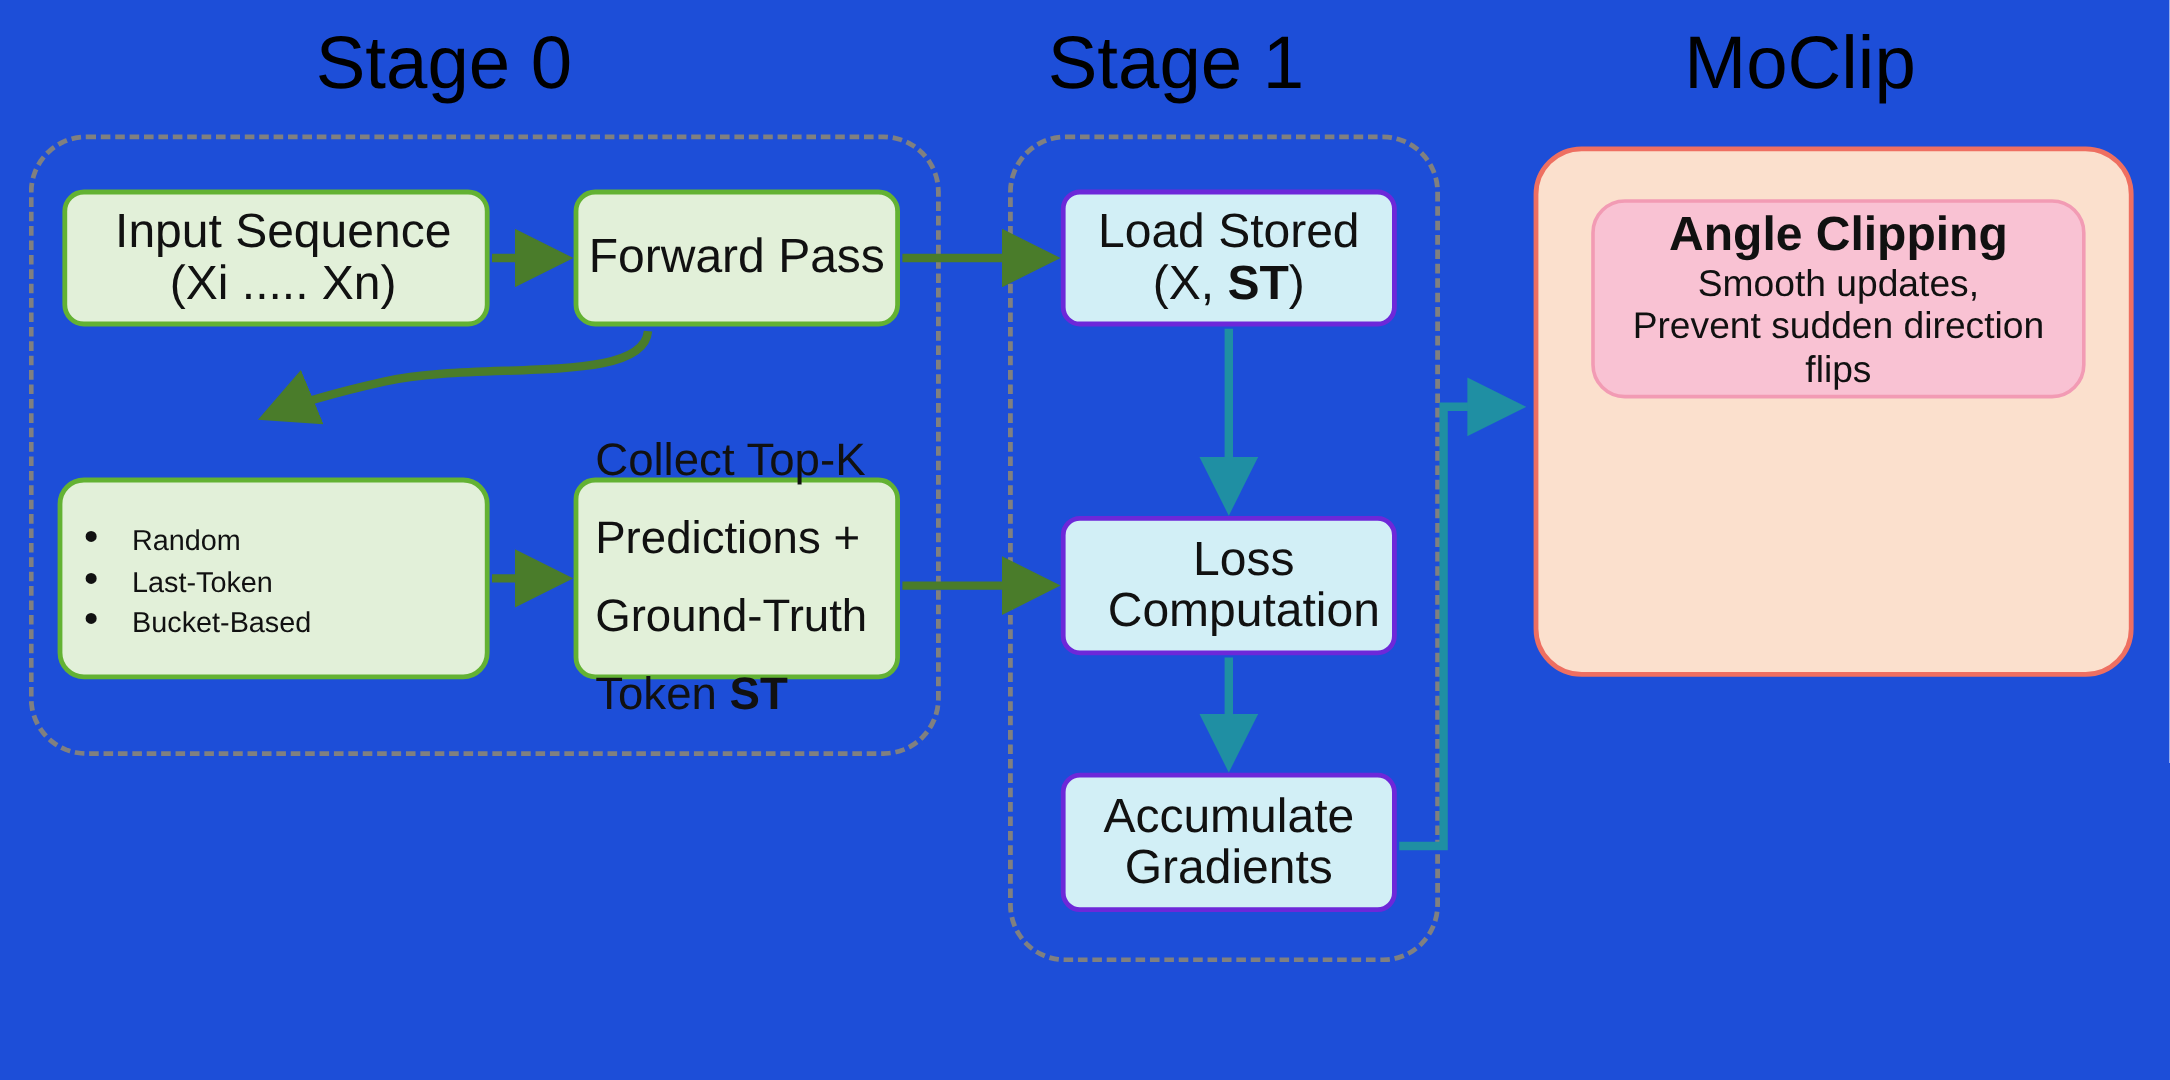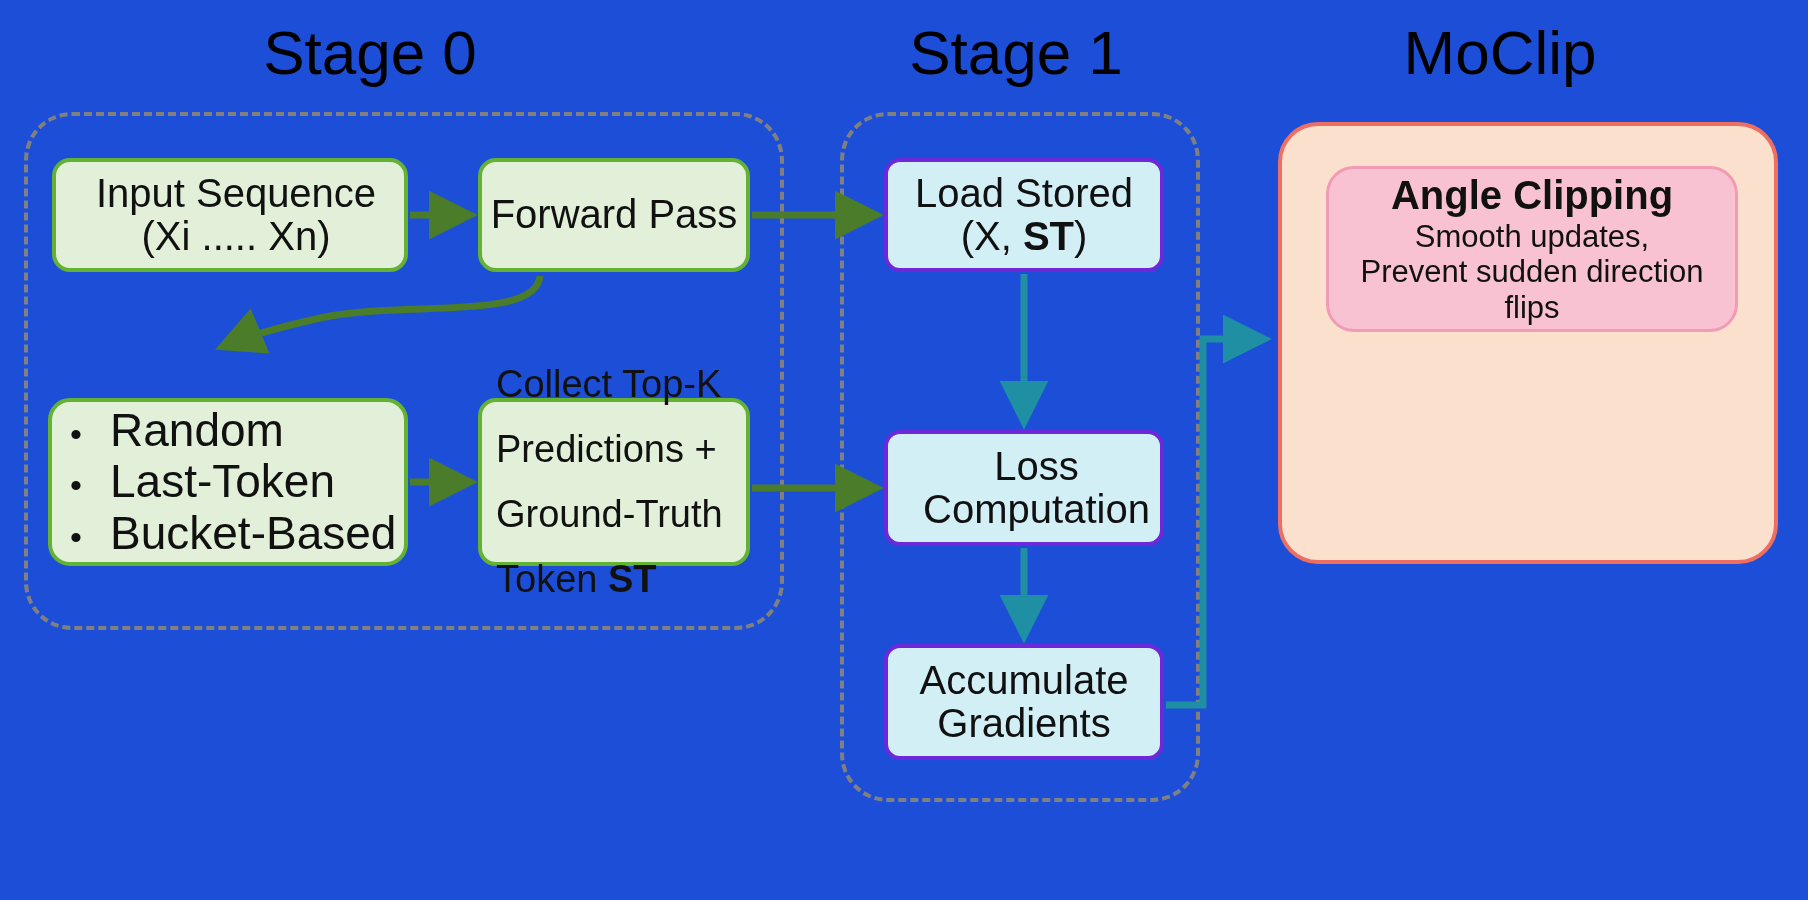--- a/index.html
+++ b/index.html
@@ -82,21 +82,21 @@
     color: #111111;
     line-height: 1.12;
   }
   .bullet-dot {
     width: 40px;
     flex: 0 0 40px;
     font-size: 34px;
     line-height: 1;
     color: #111111;
   }
-  .bullet-label { font-size: 46px; }
+  .bullet-label { font-size: 24px; }
 
   
   .moclip-outer {
     position: absolute;
     box-sizing: border-box;
     background: #fbe0cd;
     border: 4px solid #ee6f61;
     border-radius: 40px;
   }
   .moclip-card {
@@ -132,21 +132,21 @@
     height: 900px;
     pointer-events: none;
   }
 </style>
 </head>
 <body>
 
 <div id="canvas">
 
   <div class="stage-title" style="left:160px; top:22px; width:420px;">Stage 0</div>
-  <div class="stage-title" style="left:796px; top:22px; width:440px;">Stage 1</div>
+  <div class="stage-title" style="left:760px; top:22px; width:440px;">Stage 1</div>
   <div class="stage-title" style="left:1240px; top:22px; width:520px;">MoClip</div>
 
   <div class="dashed-group" style="left:24px; top:112px; width:760px; height:518px;"></div>
   <div class="dashed-group" style="left:840px; top:112px; width:360px; height:690px;"></div>
 
   <div class="node green" style="left:52px; top:158px; width:356px; height:114px; font-size:40px;padding-left:12px;">
     <span class="node-line">Input Sequence</span>
     <span class="node-line">(Xi ..... Xn)</span>
   </div>
 

